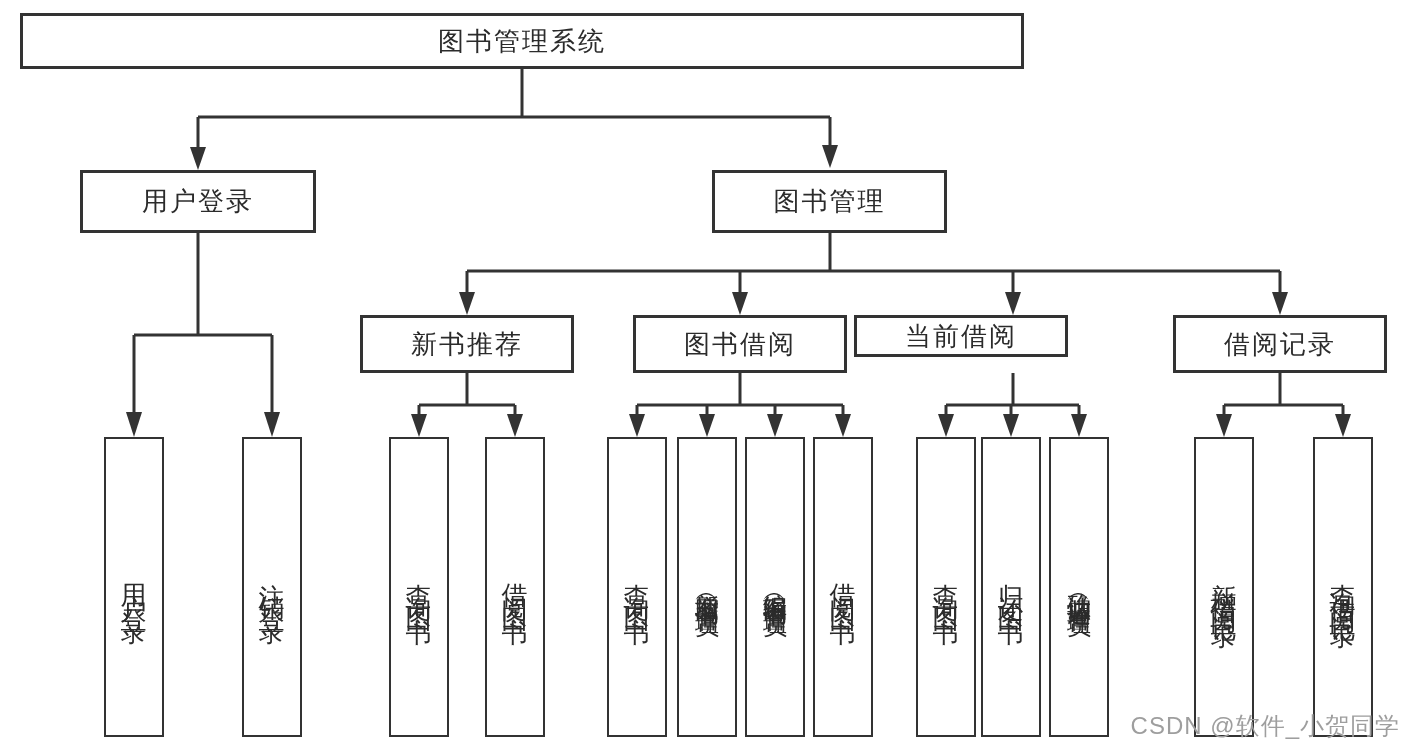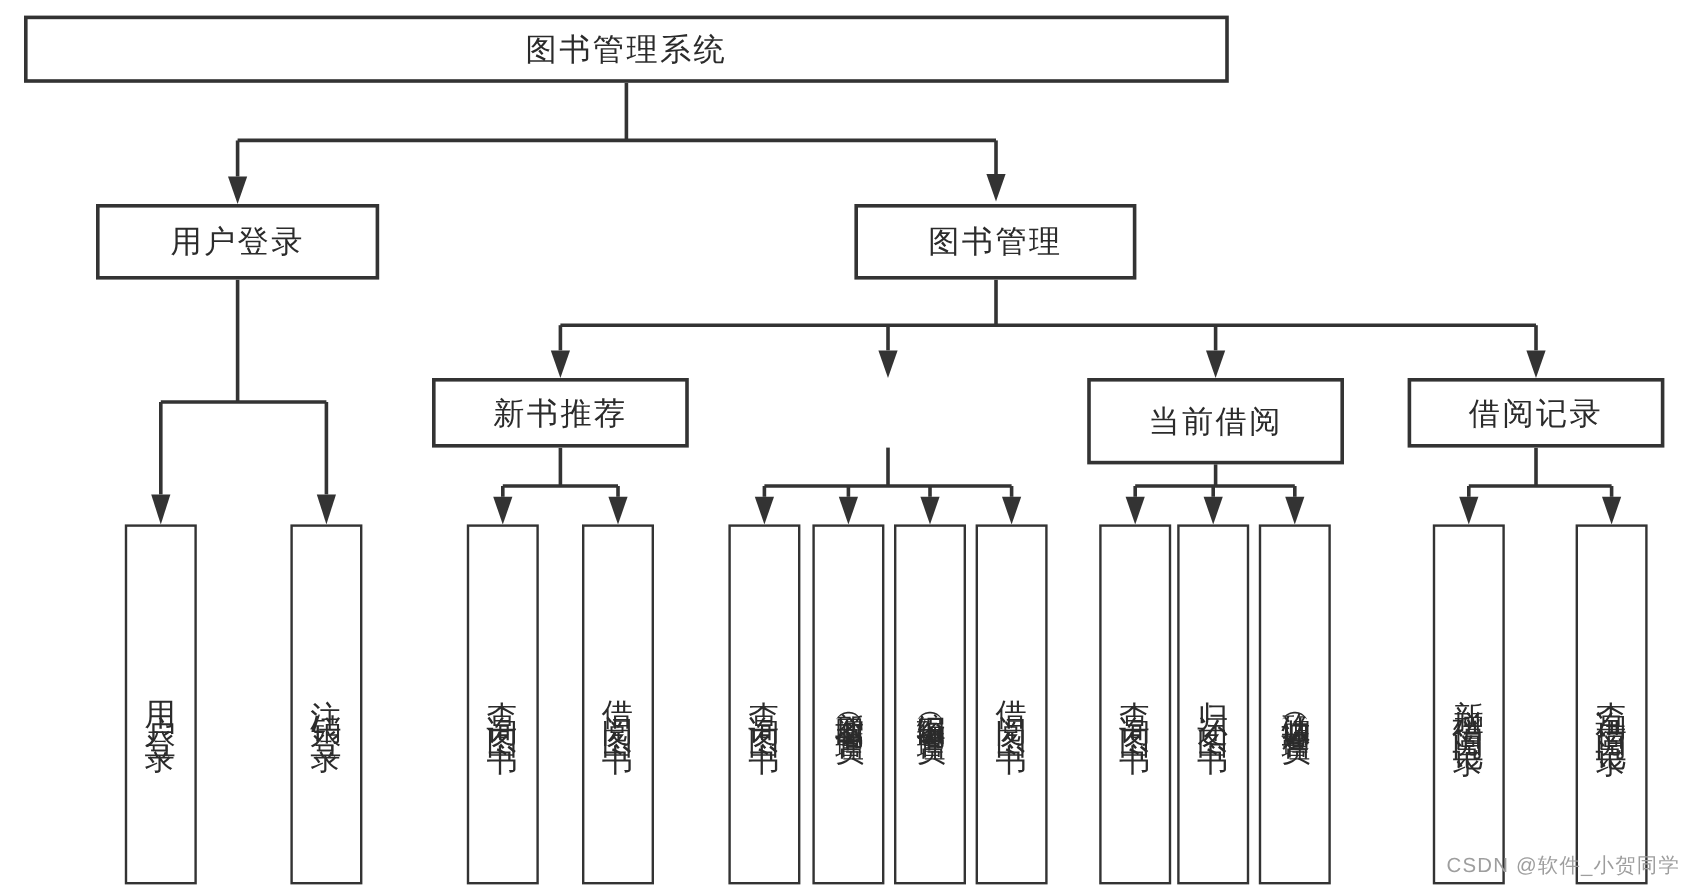--- a/index.html
+++ b/index.html
@@ -49,21 +49,21 @@
     letter-spacing: 8px;
   }
   .vtext.long {
     letter-spacing: 3px;
     font-size: 24px;
   }
   .watermark {
     position: absolute;
     top: 710px;
     right: 5px;
-    font-size: 17px;
+    font-size: 24px;
     color: #9e9e9e;
     letter-spacing: 1px;
     z-index: 3;
   }
 </style>
 </head>
 <body>
 
 <div class="canvas">
 
@@ -129,21 +129,22 @@
       <polygon points="1335,414 1351,414 1343,437"></polygon>
     </g>
   </svg>
 
   <div class="box" style="left:20px;top:13px;width:1004px;height:56px">图书管理系统</div>
 
   <div class="box" style="left:80px;top:170px;width:236px;height:63px">用户登录</div>
   <div class="box" style="left:360px;top:315px;width:214px;height:58px">新书推荐</div>
 
   <div class="box" style="left:712px;top:170px;width:235px;height:63px">图书管理</div>
-  <div class="box" style="left:906px;top:315px;width:214px;height:72px">当前借阅</div>
+  <div class="box" style="left:633px;top:315px;width:214px;height:58px">图书借阅</div>
+  <div class="box" style="left:854px;top:315px;width:214px;height:42px">当前借阅</div>
   <div class="box" style="left:1173px;top:315px;width:214px;height:58px">借阅记录</div>
 
   <div class="box leaf" style="left:104px;top:437px;width:60px;height:300px">
     <span class="vtext">用户登录</span>
   </div>
   <div class="box leaf" style="left:242px;top:437px;width:60px;height:300px">
     <span class="vtext">注销登录</span>
   </div>
 
   <div class="box leaf" style="left:389px;top:437px;width:60px;height:300px">

